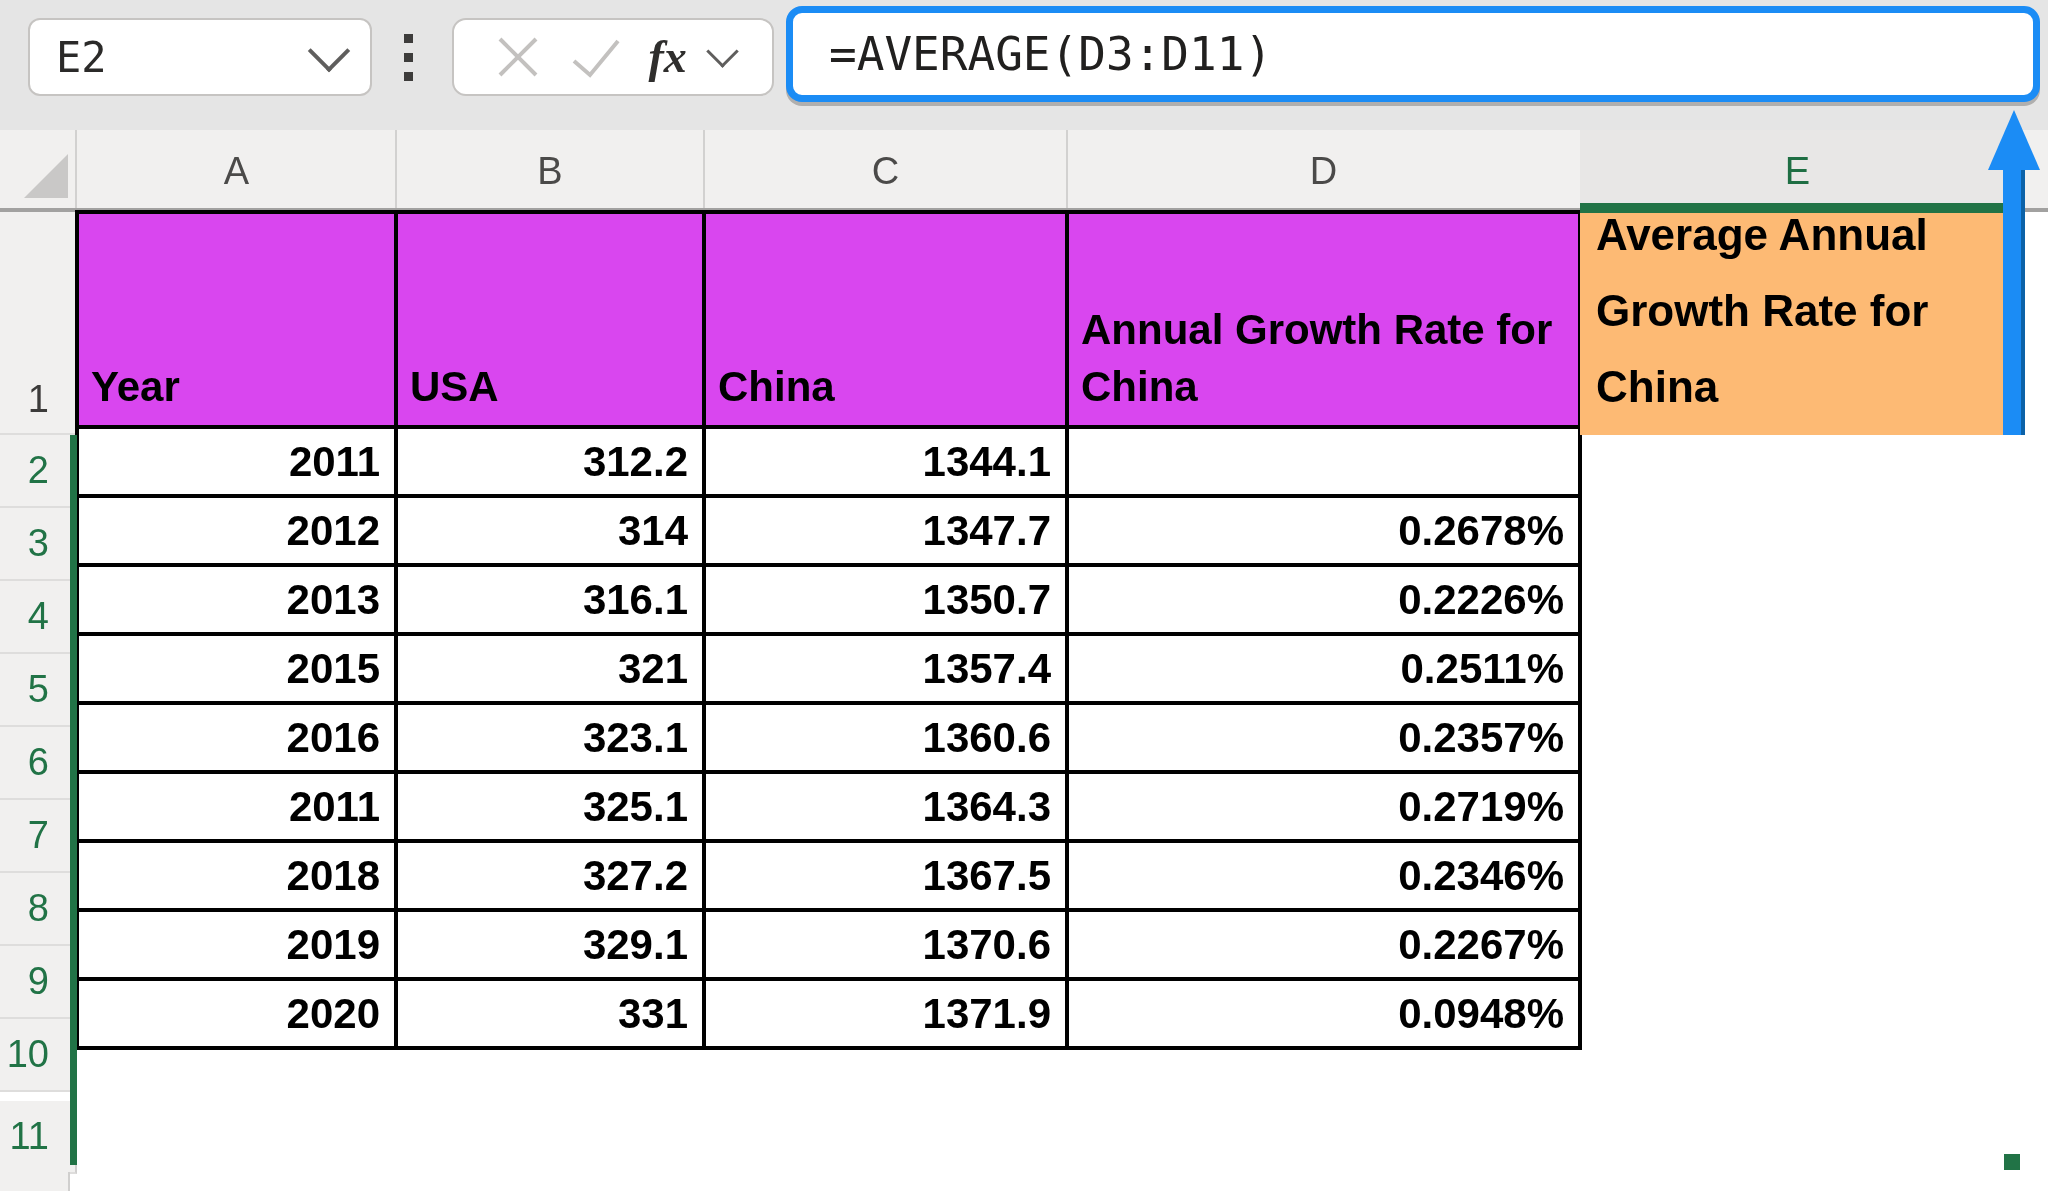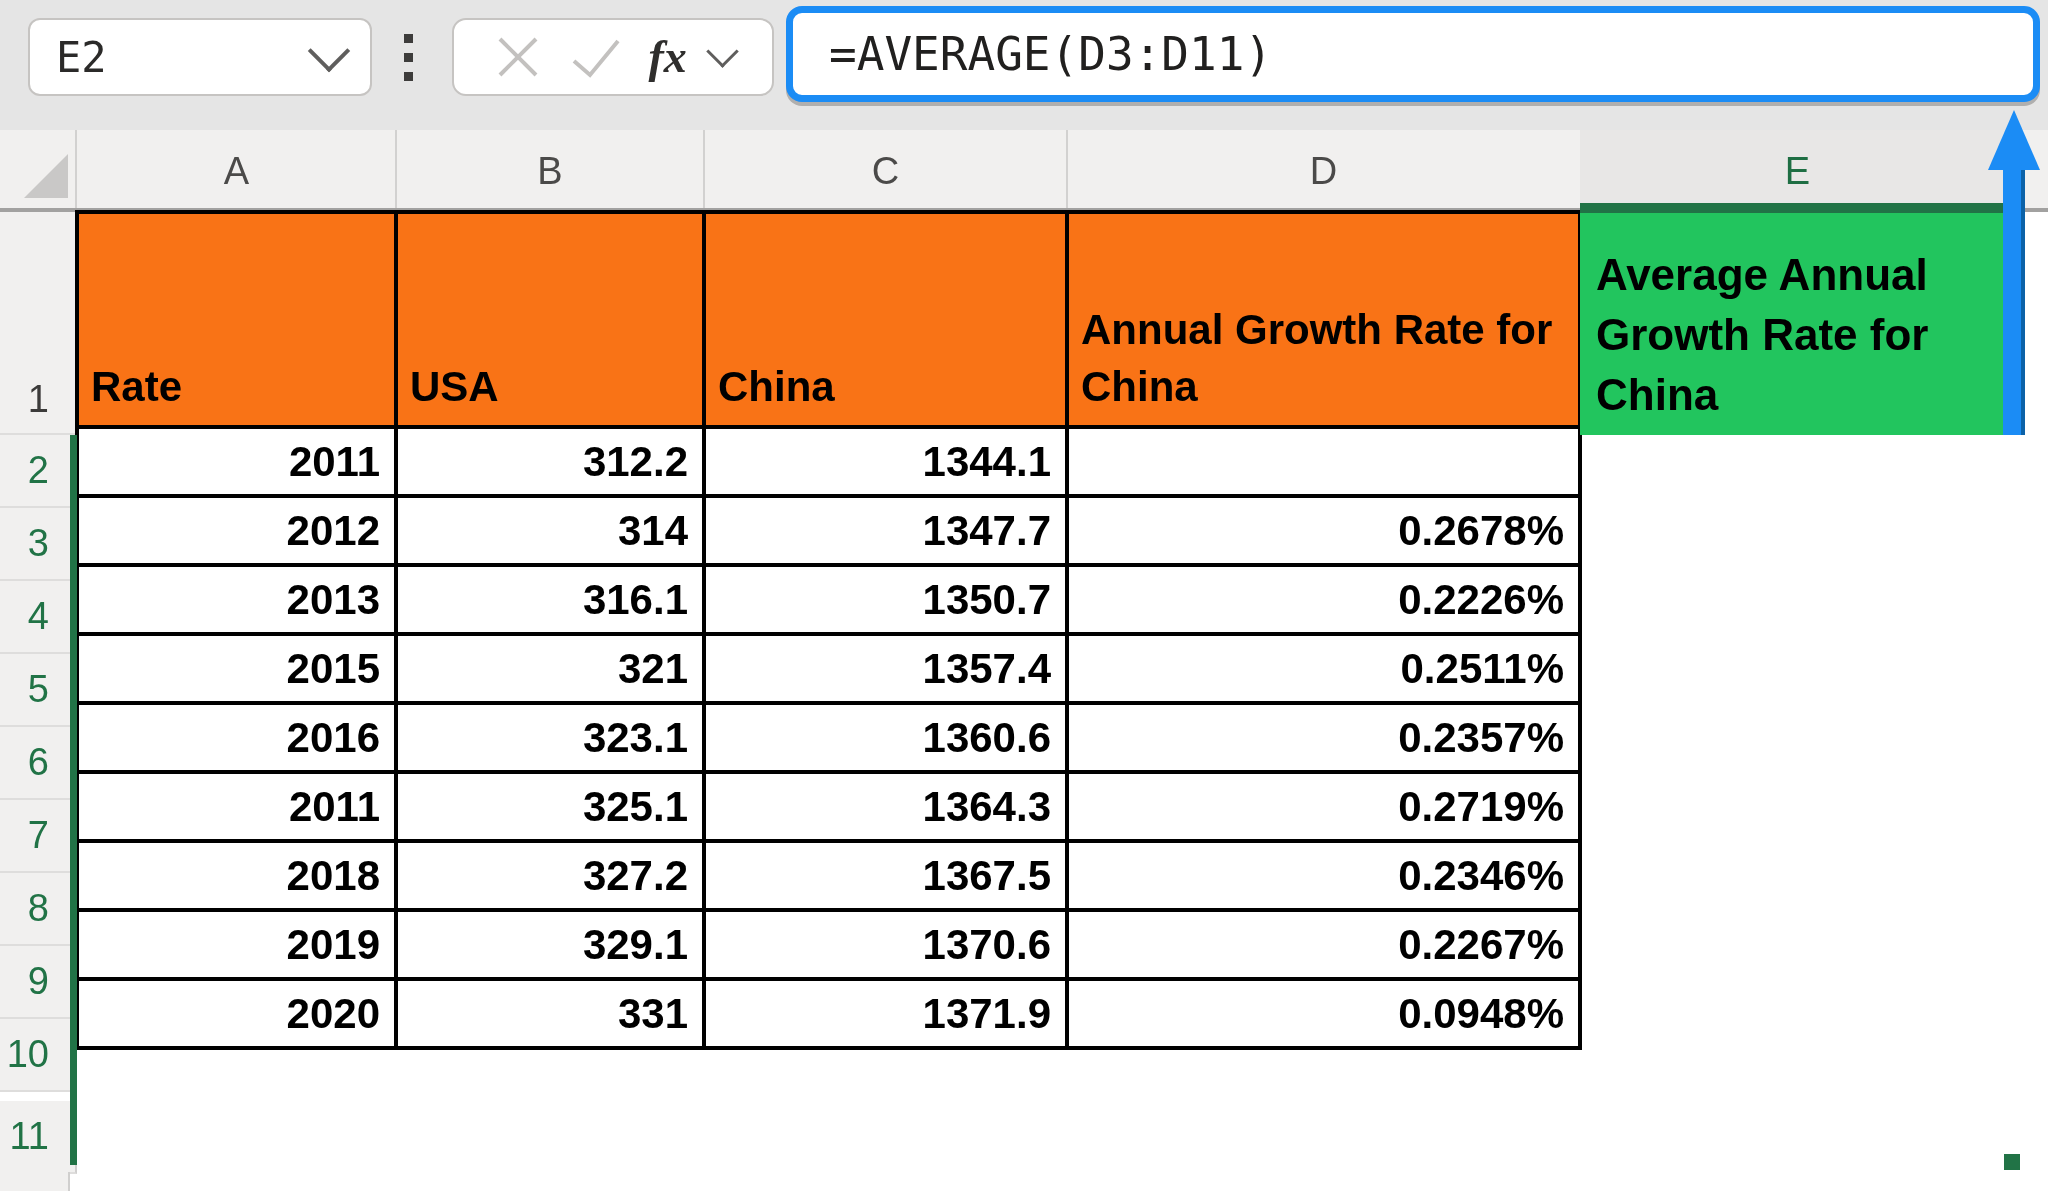--- a/index.html
+++ b/index.html
@@ -51,29 +51,29 @@
     display:flex;align-items:center;justify-content:flex-end;padding-right:26px;
     font-size:38px;color:#217346;border-bottom:2px solid #dedddc;border-right:2px solid #d0cfce;}
   .gut.first{align-items:flex-end;padding-bottom:12px;color:#3c3b3a;}
   .gut-green{position:absolute;left:70px;top:435px;width:7px;height:730px;background:#217346;z-index:4;}
   .gut-bottom{position:absolute;left:0;top:1172px;width:70px;height:19px;background:#f1f0ef;
     border-right:2px solid #d0cfce;box-sizing:border-box;}
   
   table.sheet{position:absolute;left:75px;top:210px;border-collapse:collapse;table-layout:fixed;}
   table.sheet td{border:4px solid #000;box-sizing:border-box;overflow:hidden;
     font-size:42px;color:#000;}
-  td.h{background:#f97316;font-weight:bold;vertical-align:bottom;text-align:left;
+  td.h{background:#d946ef;font-weight:bold;vertical-align:bottom;text-align:left;
     padding:6px 10px 10px 12px;font-size:44px;line-height:57px;height:215px;}
   td.d{background:#fff;font-weight:bold;text-align:right;vertical-align:middle;
     padding-right:14px;height:69px;}
   
   .e1{
-    position:absolute;left:1580px;top:212px;width:435px;height:223px;background:#22c55e;
+    position:absolute;left:1580px;top:212px;width:435px;height:223px;background:#fdba74;
     box-sizing:border-box;display:flex;align-items:flex-end;
-    padding:6px 10px 10px 16px;font-weight:bold;font-size:44px;line-height:60px;color:#000;
+    padding:6px 10px 10px 16px;font-weight:bold;font-size:44px;line-height:76px;color:#000;
   }
   .merged{
     position:absolute;left:1580px;top:435px;width:435px;height:730px;background:#fff;
     border:7px solid #217346;box-sizing:border-box;display:flex;align-items:center;
     justify-content:center;font-size:42px;color:#000;z-index:2;
   }
   .fill-handle{position:absolute;left:2001px;top:1151px;width:16px;height:16px;
     background:#217346;border:3px solid #fff;z-index:6;}
   
   .arrow-shaft{position:absolute;left:2003px;top:166px;width:18px;height:269px;
@@ -151,21 +151,21 @@
 
   <table class="sheet">
     <colgroup>
         <col style="width:319px;">
         <col style="width:308px;">
         <col style="width:363px;">
         <col style="width:513px;">
       </colgroup>
     <tbody>
         <tr>
-      <td class="h">Rate</td>
+      <td class="h">Year</td>
       <td class="h">USA</td>
       <td class="h">China</td>
       <td class="h">Annual Growth Rate for China</td>
     </tr>
     <tr>
       <td class="d">2011</td>
       <td class="d">312.2</td>
       <td class="d">1344.1</td>
       <td class="d"></td>
     </tr>

